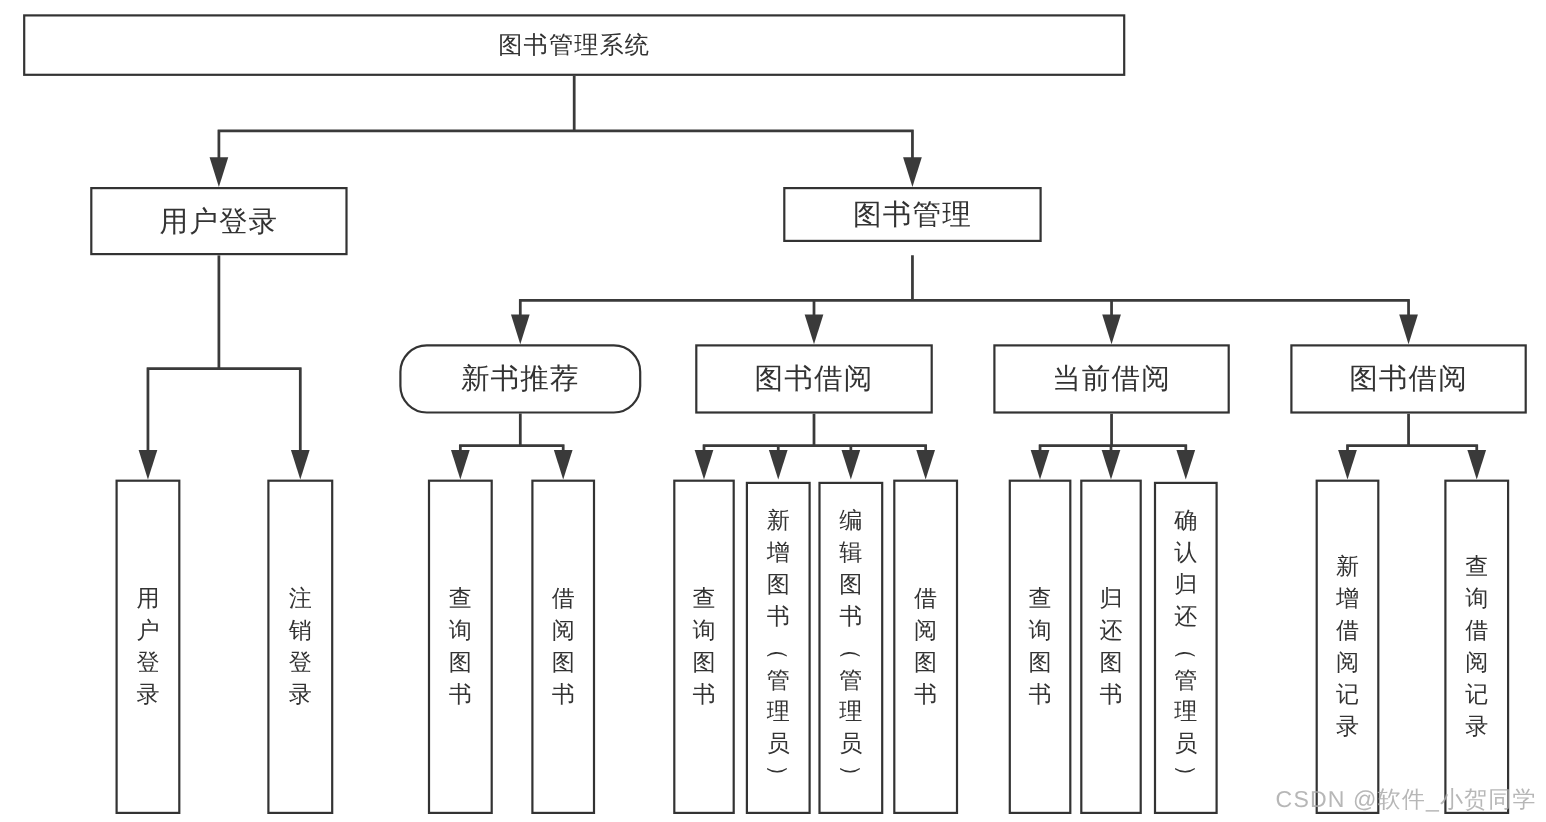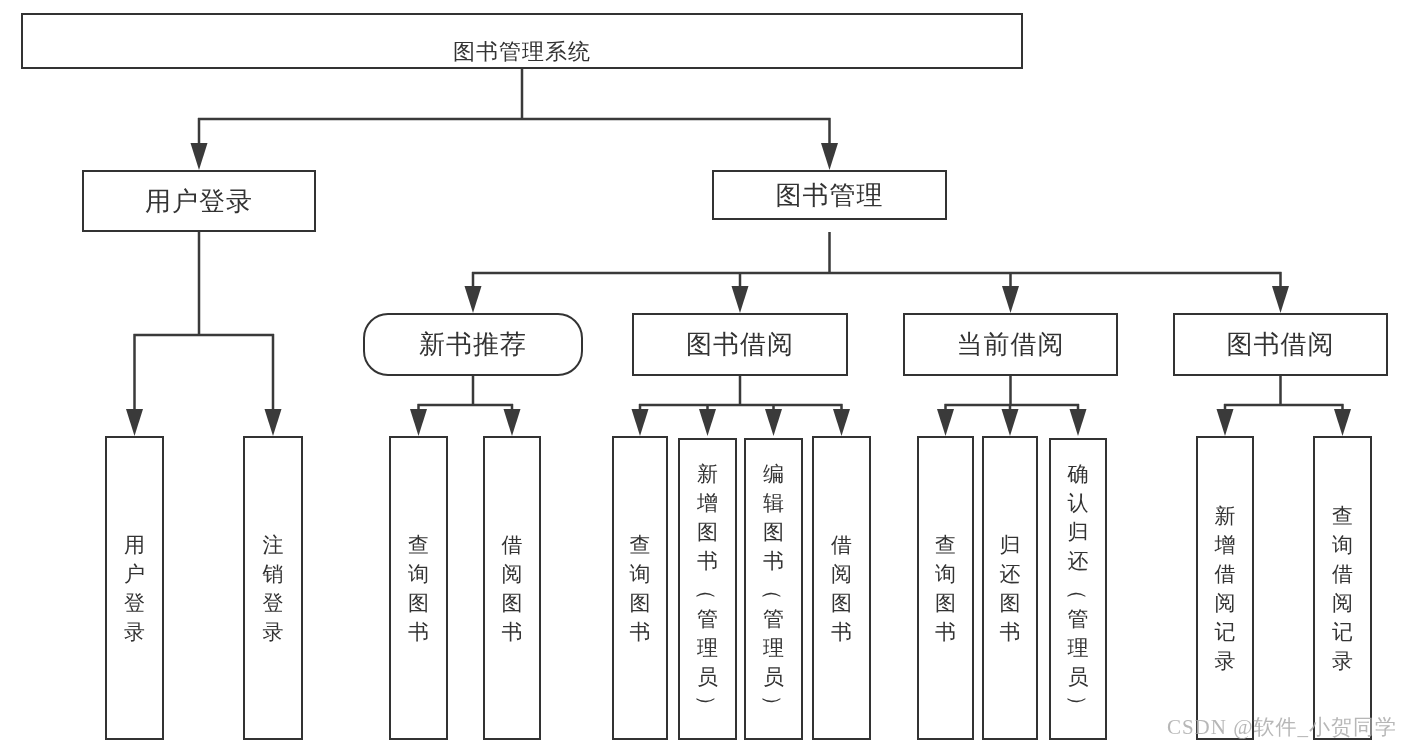--- a/index.html
+++ b/index.html
@@ -35,21 +35,20 @@
   .vtext span { display:block; line-height:29px; text-align:center; }
   .vtext span.rot { transform:rotate(90deg); }
   #watermark {
     position:absolute;
     right:8px; bottom:6px;
     font-size:21px;
     color:rgba(170,170,170,0.85);
     z-index:2;
     letter-spacing:1px;
     white-space:nowrap;
-    font-family:Liberation Serif, serif;
   }
 </style>
 </head>
 <body>
 
 <div id="canvas">
 
   <svg id="wires" viewBox="0 0 1405 747" xmlns="http://www.w3.org/2000/svg">
 
     <path d="M522,69 V120 M198,119 H830.5 M199,118 V152 M829.5,118 V152" fill="none" stroke="#3a3a3a" stroke-width="2.5"></path>
@@ -79,21 +78,21 @@
     <path d="M1010.5,376 V406 M944.5,405 H1079 M945.5,404 V418 M1010,404 V418 M1078,404 V418" fill="none" stroke="#3a3a3a" stroke-width="2.5"></path>
     <polygon points="937,409 954,409 945.5,436" fill="#3a3a3a"></polygon>
     <polygon points="1001.5,409 1018.5,409 1010,436" fill="#3a3a3a"></polygon>
     <polygon points="1069.5,409 1086.5,409 1078,436" fill="#3a3a3a"></polygon>
 
     <path d="M1280.5,376 V406 M1224,405 H1343.5 M1225,404 V418 M1342.5,404 V418" fill="none" stroke="#3a3a3a" stroke-width="2.5"></path>
     <polygon points="1216.5,409 1233.5,409 1225,436" fill="#3a3a3a"></polygon>
     <polygon points="1334,409 1351,409 1342.5,436" fill="#3a3a3a"></polygon>
   </svg>
 
-  <div class="node h root" style="left:21px; top:13px; width:1002px; height:56px;align-items:flex-end;">
+  <div class="node h root" style="left:21px; top:13px; width:1002px; height:56px;">
     <span>图书管理系统</span>
   </div>
 
   <div class="node h" style="left:82px; top:170px; width:234px; height:62px;">
     <span>用户登录</span>
   </div>
   <div class="node h" style="left:712px; top:170px; width:235px; height:50px;">
     <span>图书管理</span>
   </div>
 

